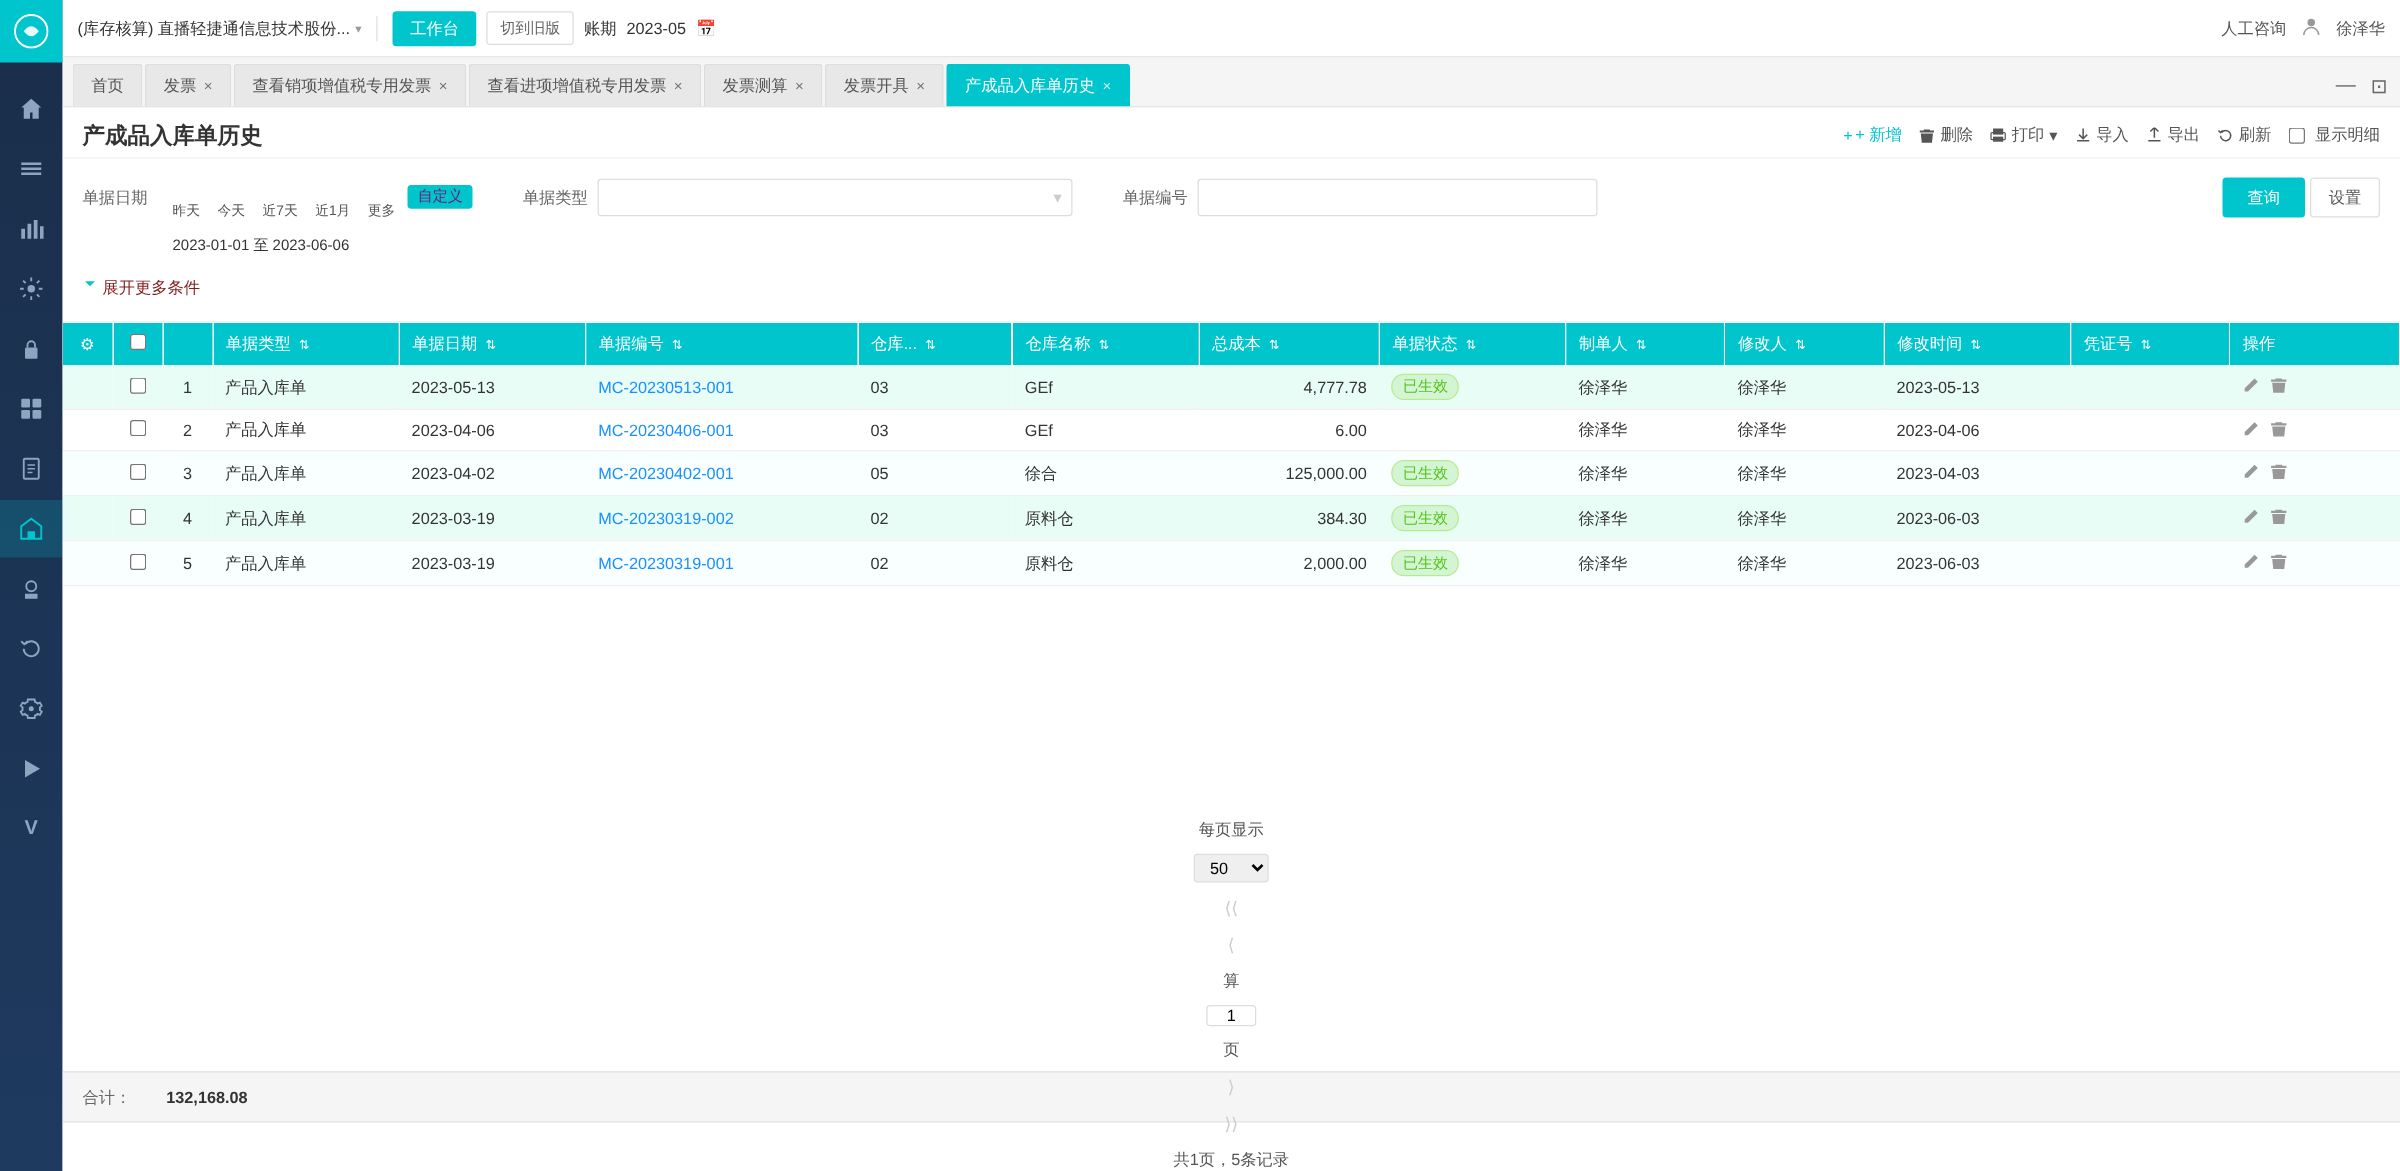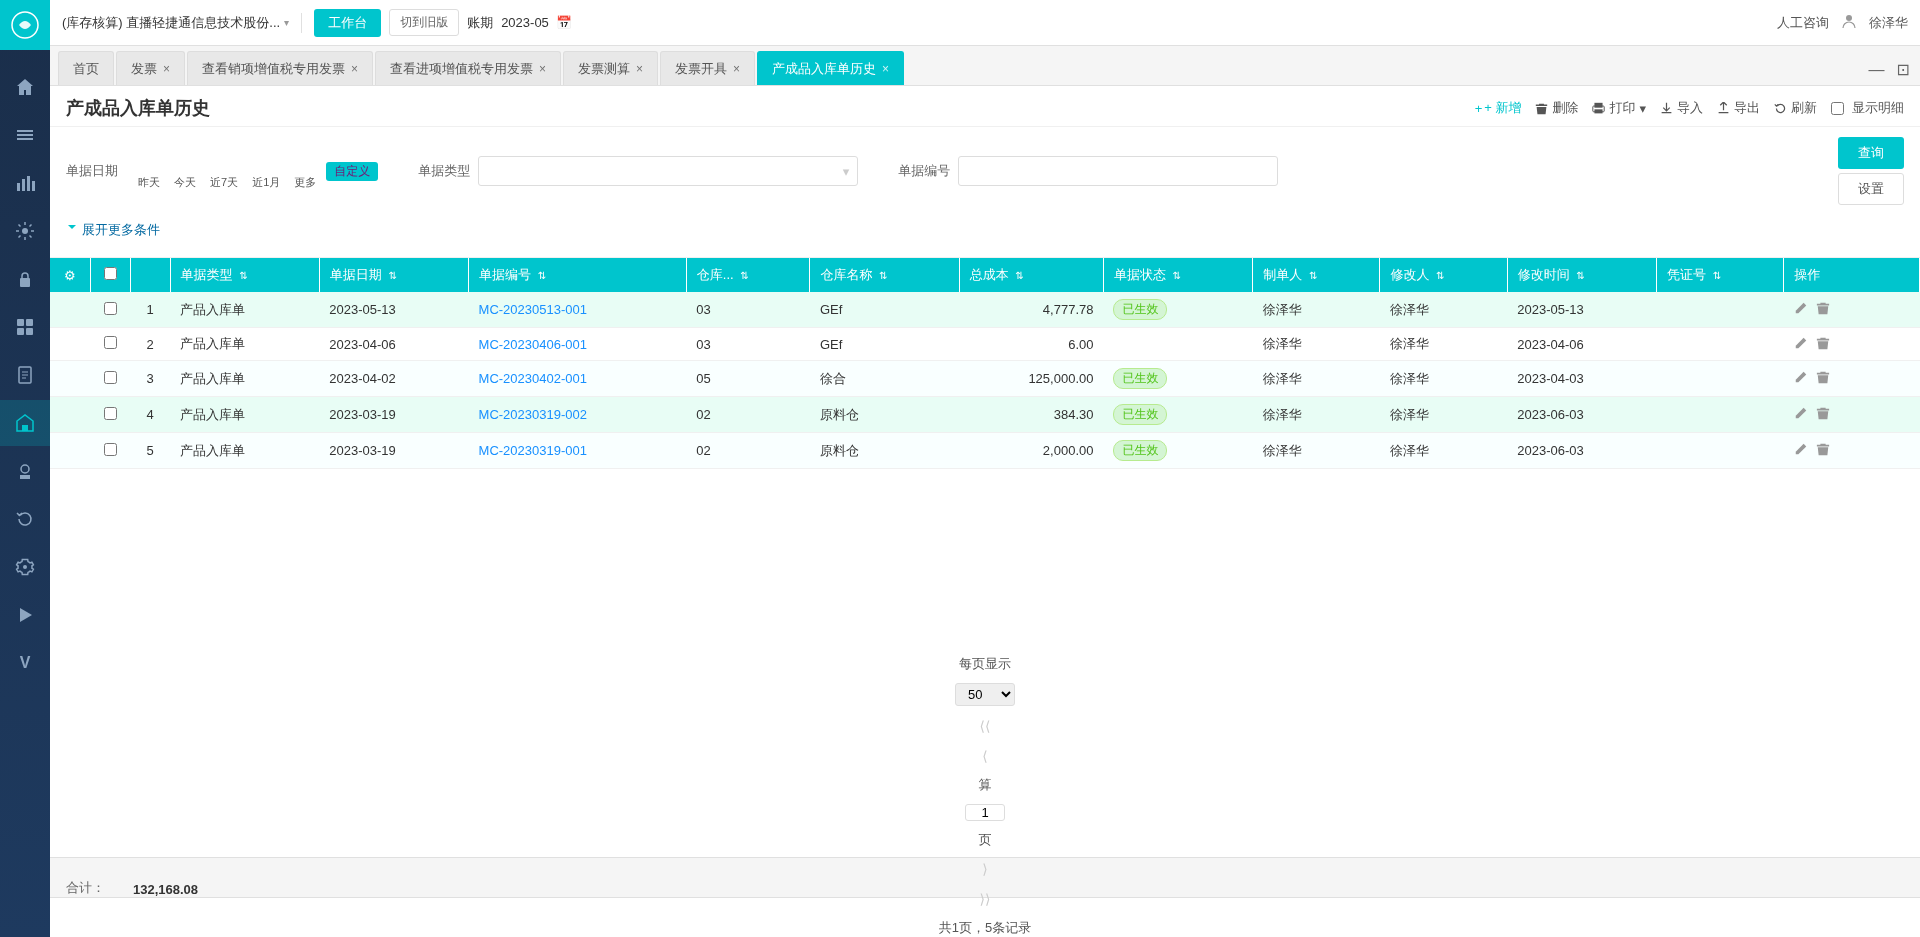--- a/index.html
+++ b/index.html
@@ -248,21 +248,21 @@
       width: 320px;
       height: 30px;
       border: 1px solid #ddd;
       border-radius: 3px;
       padding: 0 8px;
       color: #333;
     }
     .expand-more {
       display: flex;
       gap: 4px;
-      color: #0369a1;
+      color: #7f1d1d;
       cursor: pointer;
       font-size: 12px;
       padding: 8px 0;
     }
     .btn-query {
       background: #00c5cd;
       color: white;
       border: none;
       padding: 6px 20px;
       border-radius: 3px;
@@ -275,23 +275,23 @@
       color: #555;
       border: 1px solid #ddd;
       padding: 5px 14px;
       border-radius: 3px;
       cursor: pointer;
       font-size: 13px;
       height: 32px;
     }
     .query-btns {
       display: flex;
-      flex-direction: column;
       gap: 4px;
       margin-left: auto;
+      align-items: center;
     }
 
     
     .table-area {
       flex: 1;
       overflow: auto;
     }
     table {
       width: 100%;
       border-collapse: collapse;
@@ -334,21 +334,21 @@
     .th-checkbox { width: 40px; text-align: center; }
     .td-center { text-align: center; }
     .td-right { text-align: right; }
 
     
     .footer-bar {
       height: 40px;
       background: #f5f5f5;
       border-top: 1px solid #e0e0e0;
       display: flex;
-      align-items: flex-end;
+      align-items: center;
       padding: 0 16px;
       gap: 20px;
       flex-shrink: 0;
     }
     .footer-total { color: #666; font-size: 13px; }
     .footer-total-val { color: #333; font-weight: bold; margin-left: 8px; }
 
     
     .pagination {
       height: 40px;
@@ -612,20 +612,24 @@
           <span class="filter-label">单据编号</span>
           <input type="text" class="filter-input" style="width: 320px;">
         </div>
 
         <div class="query-btns">
           <button class="btn-query">查询</button>
           <button class="btn-set">设置</button>
         </div>
       </div>
 
+      <div class="filter-row">
+        <span style="width:56px;"></span>
+        <div class="date-range">2023-01-01 至 2023-06-06</div>
+      </div>
 
       <div class="expand-more">
         <svg width="12" height="12" viewBox="0 0 12 12" fill="#00c5cd">
             <path d="M2 4l4 4 4-4"></path>
           </svg>
         <span>展开更多条件</span>
       </div>
     </div>
 
     <div class="table-area">

